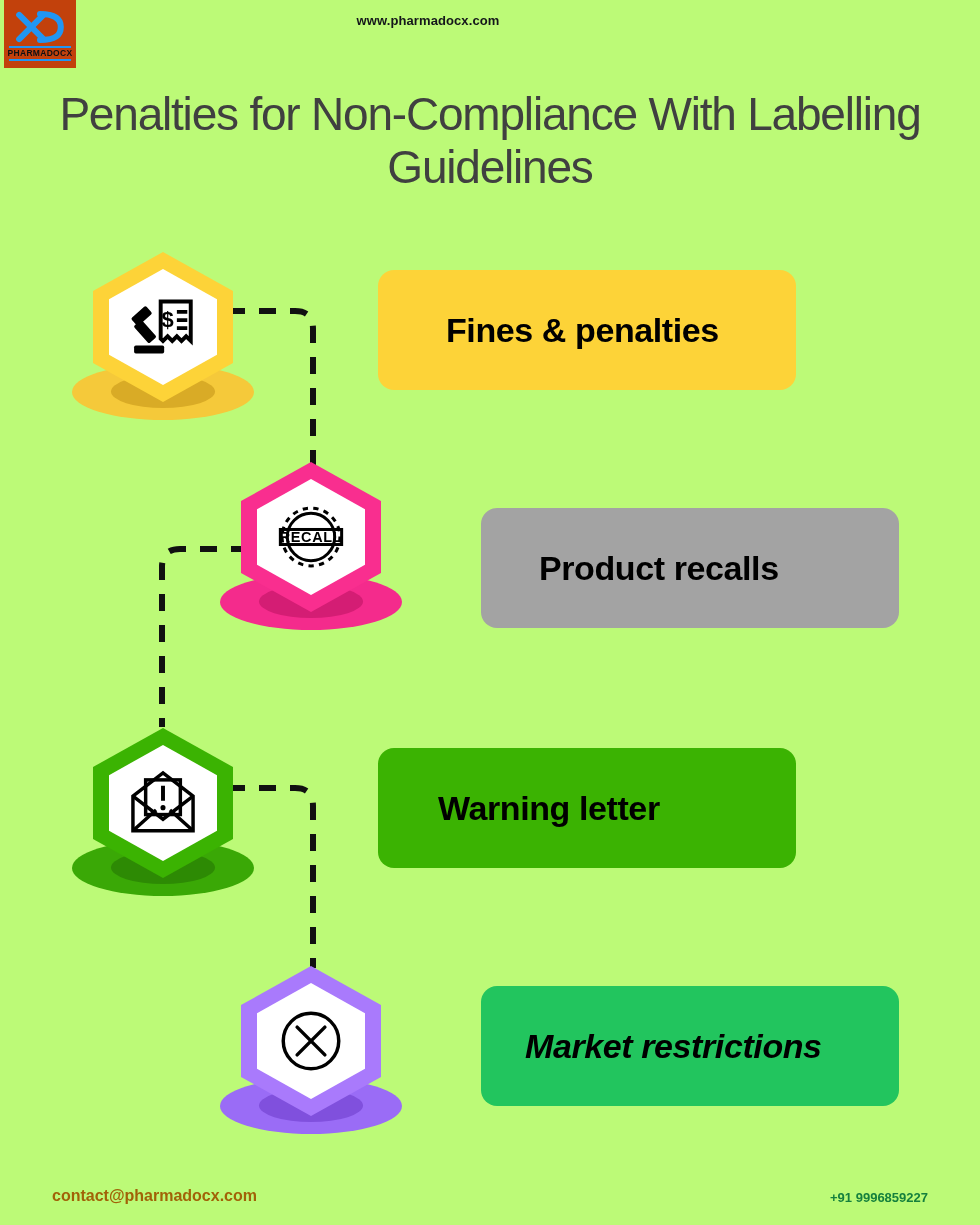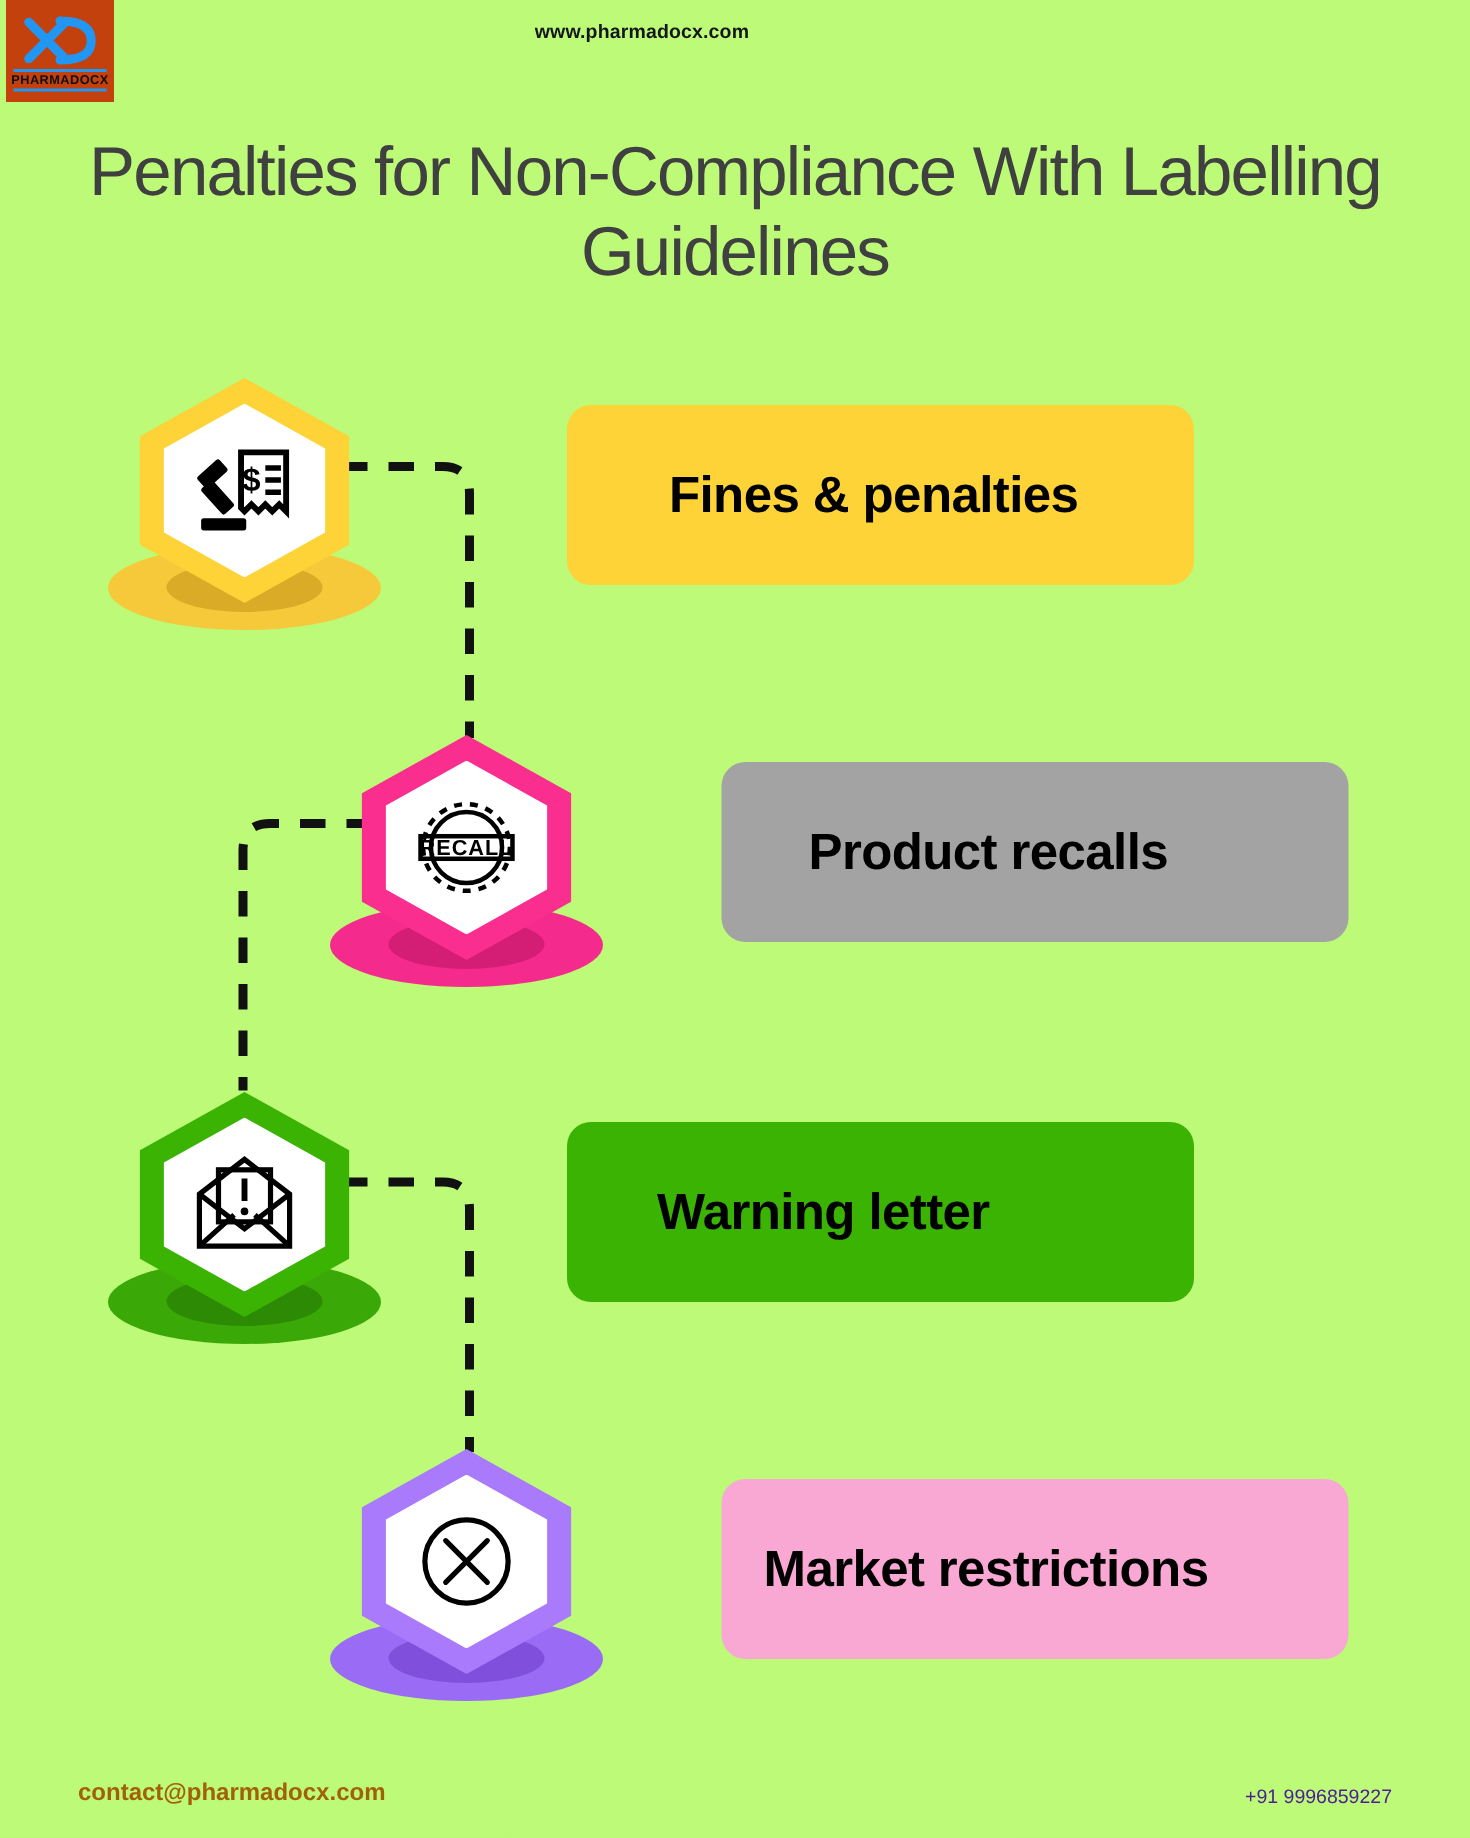--- a/index.html
+++ b/index.html
@@ -183,22 +183,22 @@
     bottom: 20px;
     font-size: 16px;
     font-weight: bold;
     color: #a16207;
   }
   .footer-right {
     position: absolute;
     right: 52px;
     bottom: 20px;
     font-size: 13px;
-    font-weight: normal;
-    color: #4c1d95;
+    font-weight: bold;
+    color: #15803d;
   }
 </style>
 </head>
 <body>
 
 <div class="logo-box">
   <svg class="logo-mark" viewBox="0 0 60 40">
     <path d="M6 6 L34 34" stroke="#2196f3" stroke-width="7" fill="none" stroke-linecap="round"></path>
     <path d="M34 6 L6 34" stroke="#2196f3" stroke-width="7" fill="none" stroke-linecap="round"></path>
     <path d="M30 5 C50 5 54 13 54 20 C54 28 50 35 30 35" stroke="#2196f3" stroke-width="7" fill="none" stroke-linecap="round"></path>
@@ -243,21 +243,21 @@
         </svg>
       </div>
     </div>
   </div>
   <div class="card" style="left:378px; top:270px; width:418px; height:120px; background:#fdd338; padding-left:68px;">
     <span class="card-text">Fines &amp; penalties</span>
   </div>
 </div>
 
 <div class="row">
-  <div class="badge" style="left:233px; top:490px;">
+  <div class="badge" style="left:233px; top:462px;">
     <div class="shadow-outer" style="background:#f42b8c;"></div>
     <div class="shadow-inner" style="background:#d41d74;"></div>
     <div class="hex-wrap">
       <div class="hex-outer" style="background:#f92e8f;"></div>
       <div class="hex-inner">
         <svg class="icon-svg" viewBox="0 0 64 64">
           <g fill="none" stroke="#000" stroke-width="2.6">
             <circle cx="32" cy="32" r="25" stroke-dasharray="4.6 4.6"></circle>
             <circle cx="32" cy="32" r="20.5"></circle>
             <rect x="5.5" y="25.5" width="53" height="13"></rect>
@@ -307,19 +307,19 @@
       <div class="hex-outer" style="background:#a97afc;"></div>
       <div class="hex-inner">
         <svg class="icon-svg" viewBox="0 0 64 64">
           <circle cx="32" cy="32" r="24" fill="none" stroke="#000" stroke-width="3"></circle>
           <line x1="20" y1="20" x2="44" y2="44" stroke="#000" stroke-width="3" stroke-linecap="round"></line>
           <line x1="44" y1="20" x2="20" y2="44" stroke="#000" stroke-width="3" stroke-linecap="round"></line>
         </svg>
       </div>
     </div>
   </div>
-  <div class="card" style="left:481px; top:986px; width:418px; height:120px; background:#f9a8d4; padding-left:28px;">
+  <div class="card" style="left:481px; top:986px; width:418px; height:120px; background:#22c55e; padding-left:44px;font-style:italic;">
     <span class="card-text">Market restrictions</span>
   </div>
 </div>
 
 <div class="footer-left">contact@pharmadocx.com</div>
 <div class="footer-right">+91 9996859227</div>
 
 </body></html>

